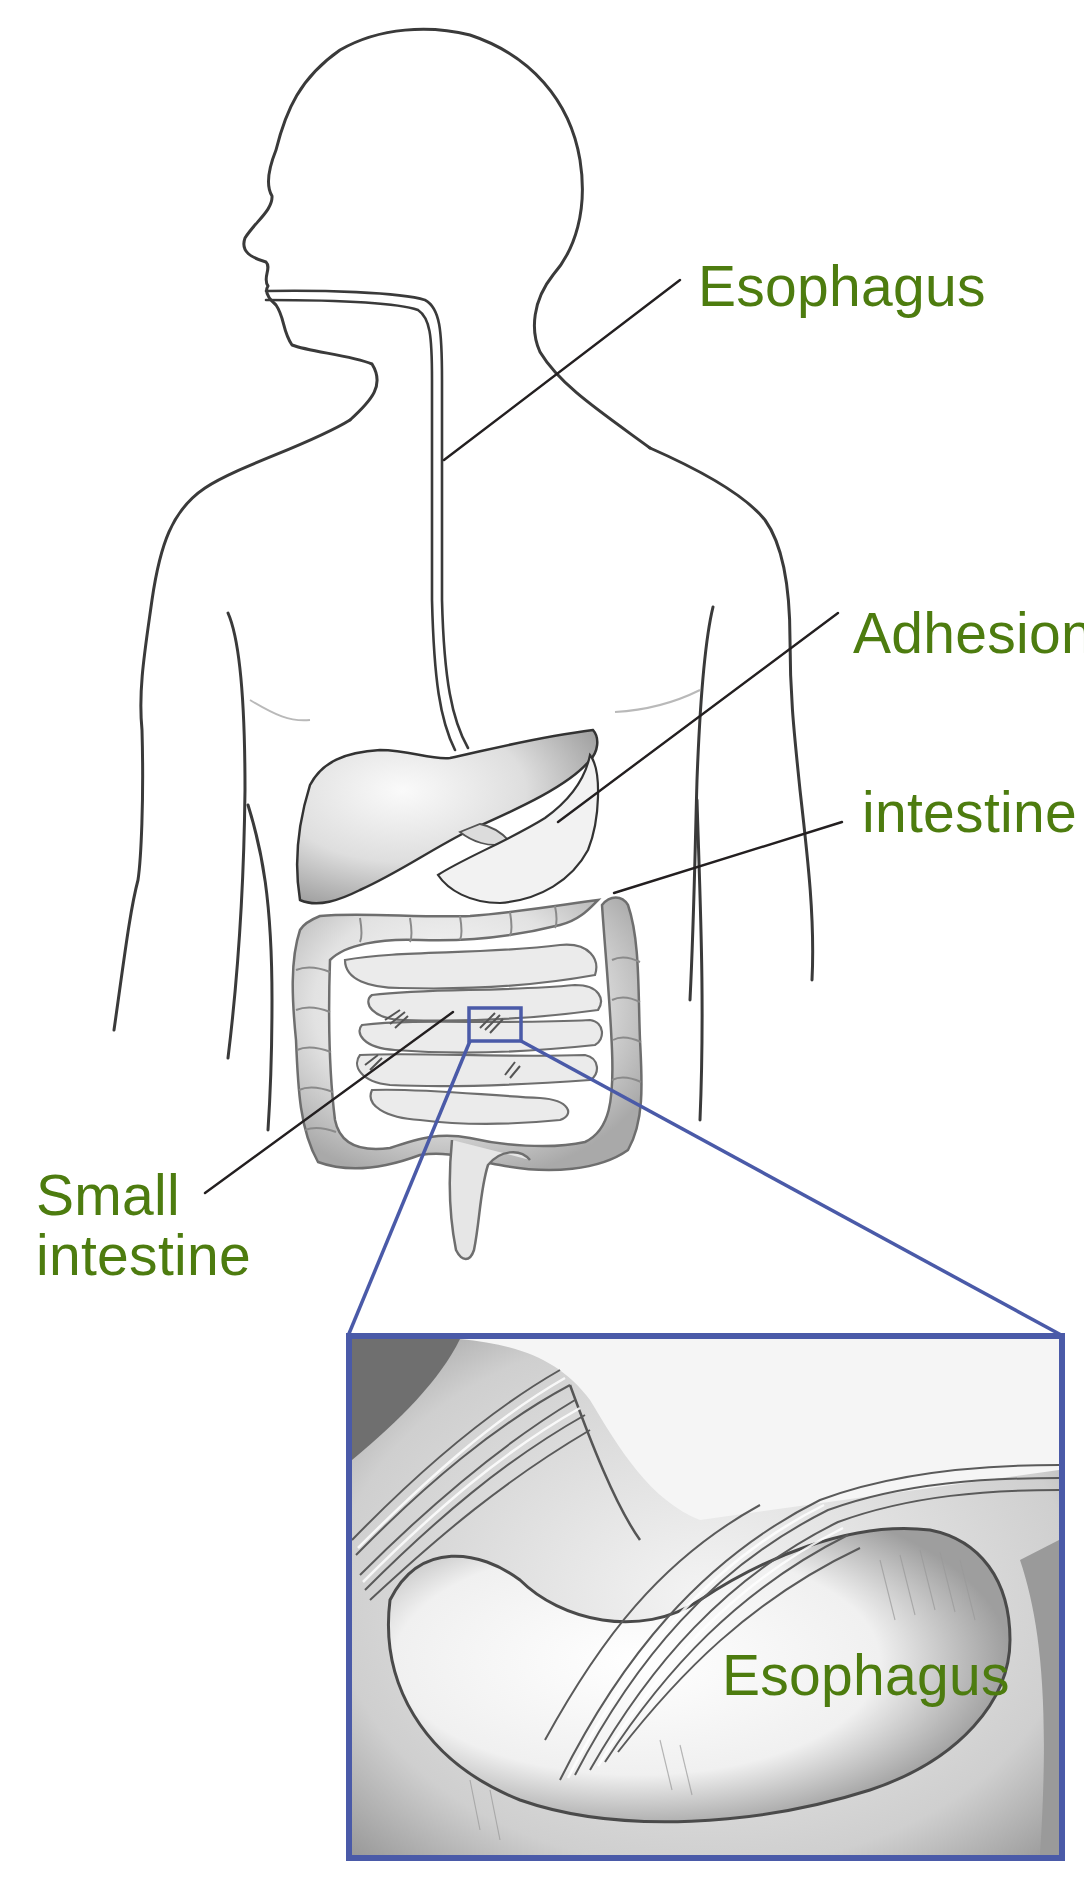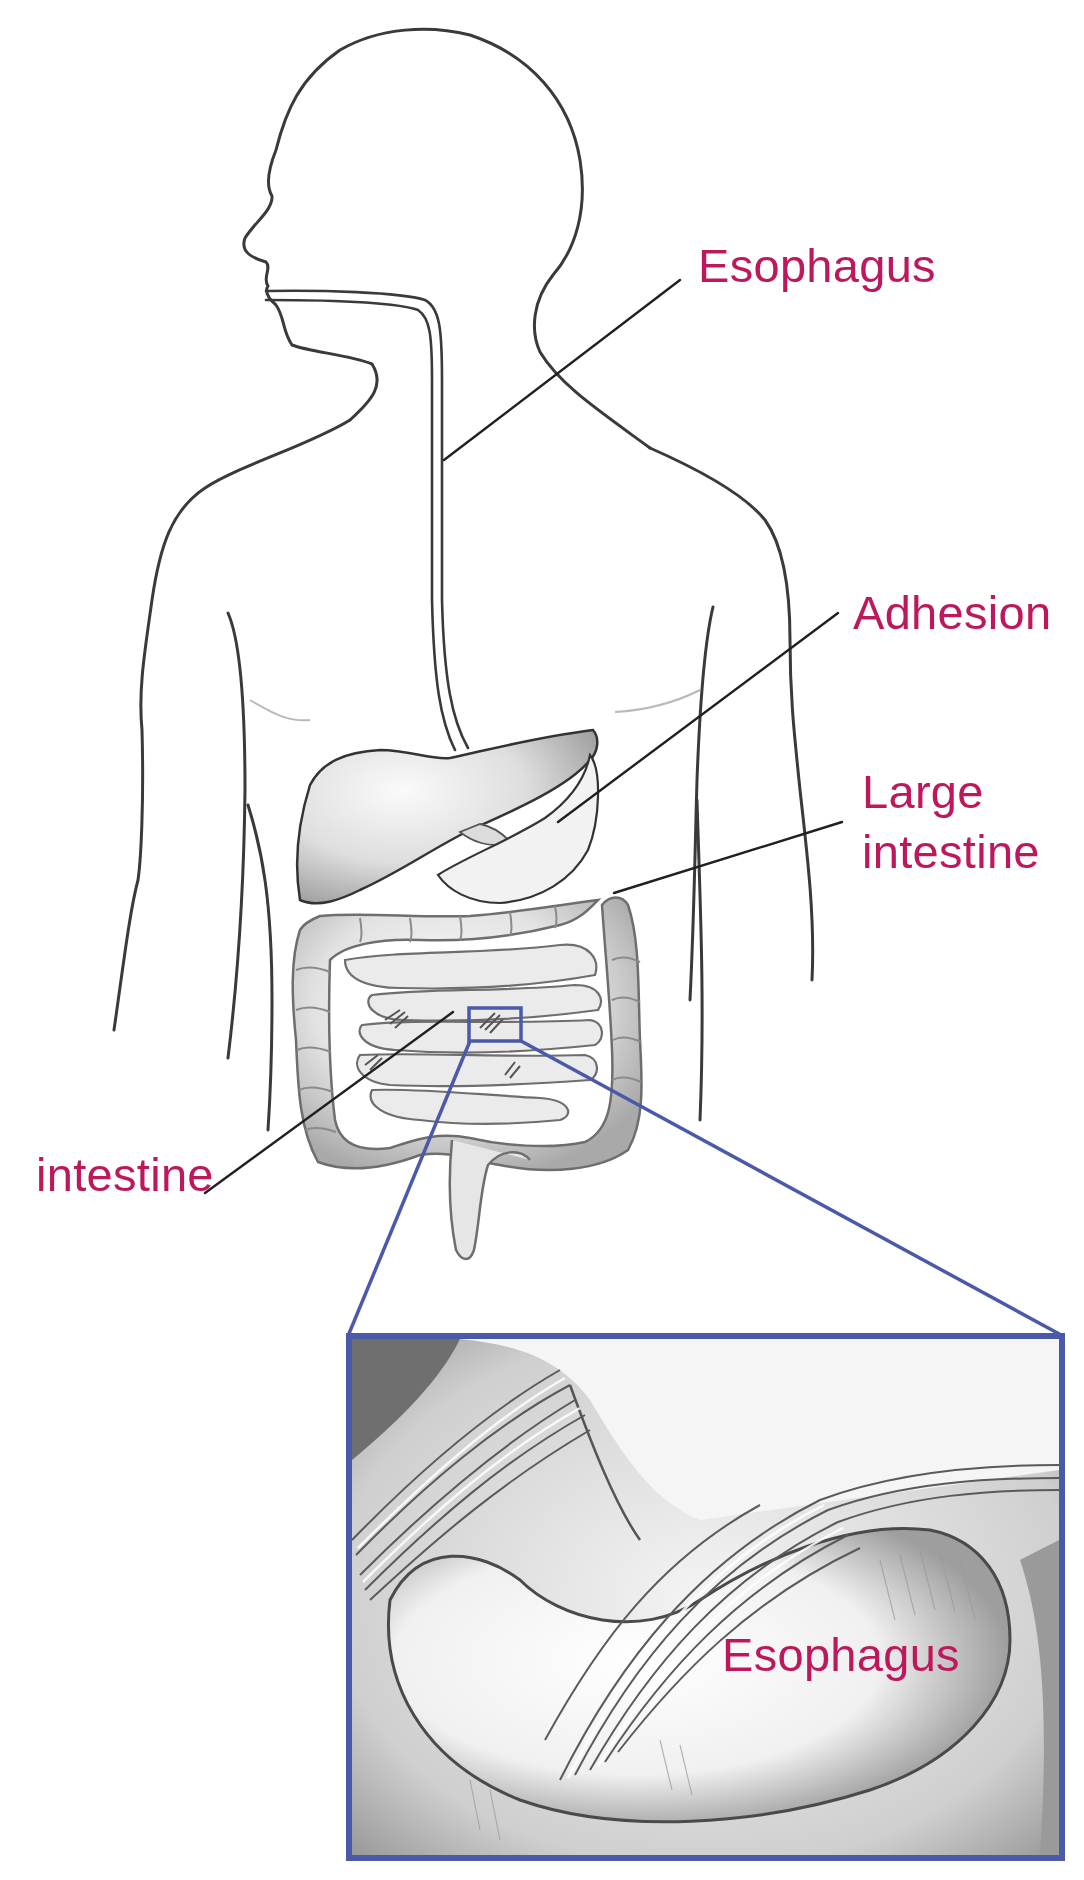--- a/index.html
+++ b/index.html
@@ -1,18 +1,18 @@
 <!DOCTYPE html>
 <html><head>
 <meta charset="utf-8">
 <style>
   html, body { margin: 0; padding: 0; background: #ffffff; }
   body { width: 1084px; height: 1880px; position: relative; overflow: hidden; font-family: "Liberation Sans", sans-serif; }
   #figure { position: absolute; left: 0; top: 0; width: 1084px; height: 1880px; }
-  .label { position: absolute; font-family: "Liberation Sans", sans-serif; font-size: 47px; color: #be185d; line-height: 60px; white-space: nowrap; letter-spacing: 0.3px; }
+  .label { position: absolute; font-family: "Liberation Sans", sans-serif; font-size: 57px; color: #4d7c0f; line-height: 60px; white-space: nowrap; letter-spacing: 0.3px; margin-top: 20px; }
   .label span { display: block; }
 </style>
 </head>
 <body>
 
 <svg id="figure" width="1084" height="1880" viewBox="0 0 1084 1880" xmlns="http://www.w3.org/2000/svg">
   <defs>
     <radialGradient id="organShade" cx="45%" cy="40%" r="65%">
       <stop offset="0%" stop-color="#ffffff"></stop>
       <stop offset="60%" stop-color="#e2e2e2"></stop>
@@ -166,23 +166,23 @@
 
 <div class="label" style="left:698px; top:236px;">
   <span>Esophagus</span>
 </div>
 
 <div class="label" style="left:853px; top:583px;">
   <span>Adhesion</span>
 </div>
 
 <div class="label" style="left:862px; top:762px;">
-  <span>Large</span>
   <span>intestine</span>
 </div>
 
 <div class="label" style="left:36px; top:1145px;">
+  <span>Small</span>
   <span>intestine</span>
 </div>
 
 <div class="label" style="left:722px; top:1625px;">
   <span>Esophagus</span>
 </div>
 
 </body></html>

